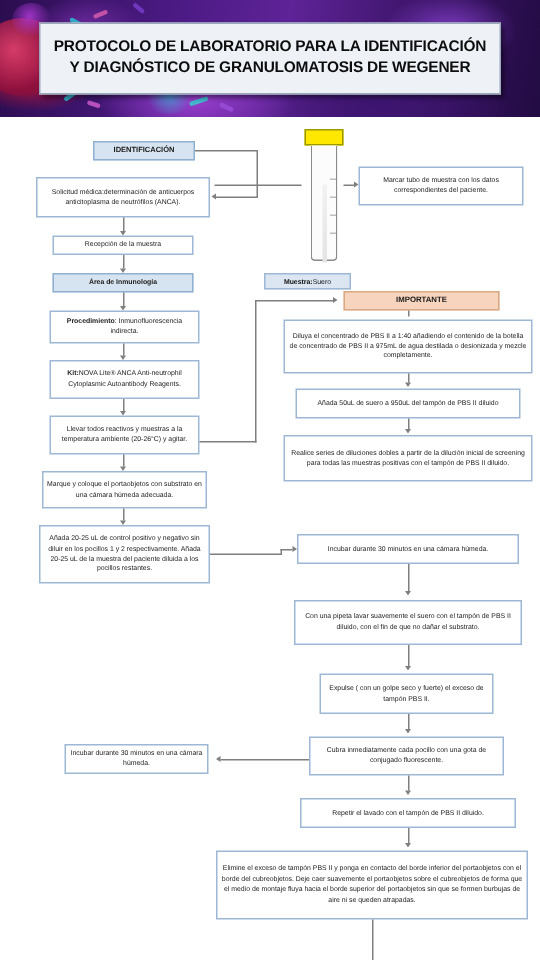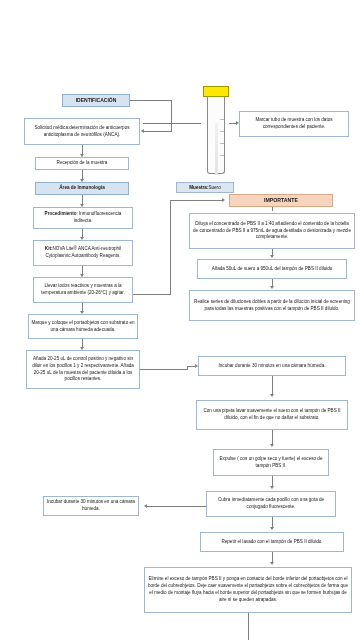--- a/index.html
+++ b/index.html
@@ -105,20 +105,35 @@
     display: flex; align-items: center; justify-content: center;
     font-size: 4.6px; color: #111;
   }
   .tube-label .k { font-weight: bold; }
 </style>
 </head>
 <body>
 
 <div id="page">
 
+  <div class="banner">
+    <div class="cell" style="left:-14px;top:12px;width:58px;height:52px;background:radial-gradient(circle at 40% 40%,#e0436f,#8d0f3c 60%,rgba(90,10,60,0) 78%);"></div>
+    <div class="cell" style="left:8px;top:2px;width:26px;height:22px;background:radial-gradient(circle at 45% 40%,#b23bd8,rgba(80,20,120,0) 72%);"></div>
+    <div class="cell" style="left:96px;top:54px;width:34px;height:22px;background:radial-gradient(circle at 50% 45%,#20d3d8,rgba(20,120,150,0) 70%);opacity:.55;"></div>
+    <div class="rod" style="left:46px;top:14px;width:12px;height:3px;background:#27c9d6;transform:rotate(28deg);"></div>
+    <div class="rod" style="left:62px;top:8px;width:10px;height:3px;background:#e05fb0;transform:rotate(-22deg);"></div>
+    <div class="rod" style="left:42px;top:62px;width:11px;height:3px;background:#2ad0dc;transform:rotate(-35deg);"></div>
+    <div class="rod" style="left:58px;top:68px;width:9px;height:3px;background:#d45fd0;transform:rotate(18deg);"></div>
+    <div class="rod" style="left:126px;top:66px;width:13px;height:3px;background:#2fd6cf;transform:rotate(-18deg);"></div>
+    <div class="rod" style="left:146px;top:70px;width:10px;height:3px;background:#9a4fd8;transform:rotate(24deg);"></div>
+    <div class="rod" style="left:88px;top:4px;width:9px;height:3px;background:#7a3fd0;transform:rotate(40deg);"></div>
+    <div class="banner-title">
+      <span>PROTOCOLO DE LABORATORIO PARA LA IDENTIFICACIÓN Y DIAGNÓSTICO DE GRANULOMATOSIS DE WEGENER</span>
+    </div>
+  </div>
 
   <div class="flow">
 
     <div class="tube-wrap">
       <div class="tube-cap"></div>
       <div class="tube-body">
         <div class="tube-fluid"></div>
         <div class="tube-mark" style="top:22px;"></div>
         <div class="tube-mark" style="top:34px;"></div>
         <div class="tube-mark" style="top:46px;"></div>

